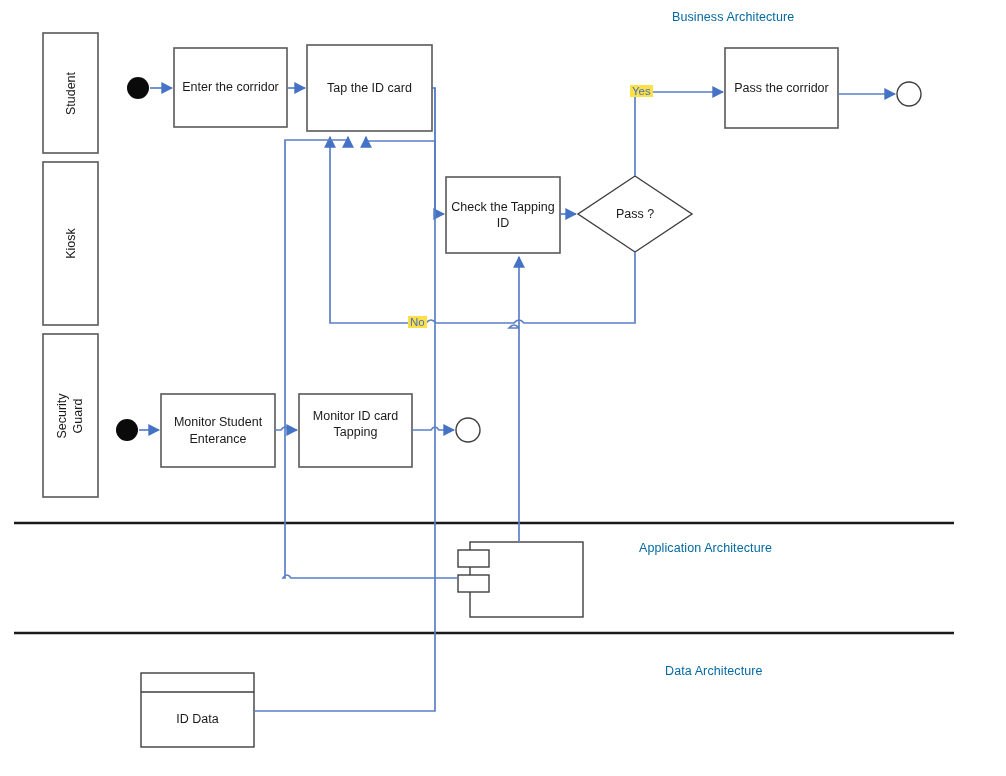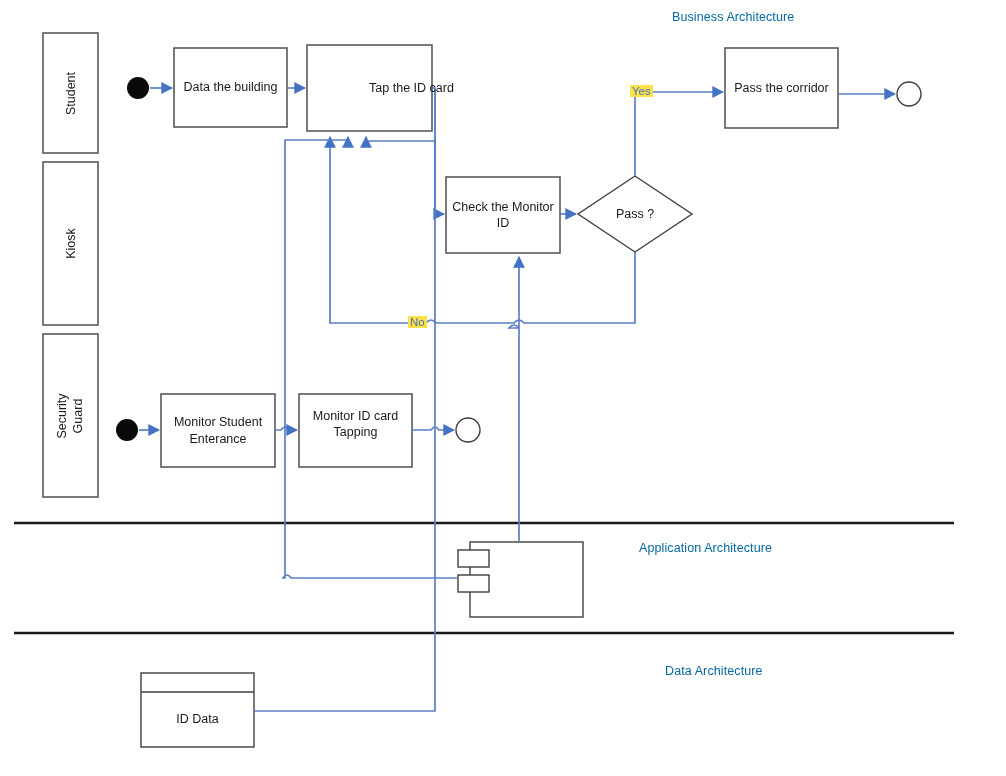--- a/index.html
+++ b/index.html
@@ -148,25 +148,25 @@
 
   <div class="layer-title" style="left:672px; top:10px;">Business Architecture</div>
   <div class="layer-title" style="left:639px; top:541px;">Application Architecture</div>
   <div class="layer-title" style="left:665px; top:664px;">Data Architecture</div>
 
   <div class="lane-label" style="left:40.5px; top:86px; width:60px; height:15px; transform:rotate(-90deg);">Student</div>
   <div class="lane-label" style="left:40.5px; top:236px; width:60px; height:15px; transform:rotate(-90deg);">Kiosk</div>
   <div class="lane-label" style="left:30.5px; top:400px; width:80px; height:32px; transform:rotate(-90deg); white-space:pre-line;">Security
 Guard</div>
 
-  <div class="node-label" style="left:174px; top:48px; width:113px; height:79px;">Data the building</div>
+  <div class="node-label" style="left:174px; top:48px; width:113px; height:79px;">Enter the corridor</div>
 
-  <div class="node-label" style="left:307px; top:45px; width:125px; height:86px;padding-left:42px;">Tap the ID card</div>
+  <div class="node-label" style="left:307px; top:45px; width:125px; height:86px;">Tap the ID card</div>
 
-  <div class="node-label" style="left:446px; top:177px; width:114px; height:76px; white-space:pre-line;">Check the Monitor
+  <div class="node-label" style="left:446px; top:177px; width:114px; height:76px; white-space:pre-line;">Check the Tapping
 ID</div>
 
   <div class="node-label" style="left:578px; top:176px; width:114px; height:76px;">Pass ?</div>
 
   <div class="node-label" style="left:725px; top:48px; width:113px; height:80px;">Pass the corridor</div>
 
   <div class="node-label" style="left:161px; top:394px; width:114px; height:73px; white-space:pre-line;">Monitor Student
 Enterance</div>
 
   <div class="node-label" style="left:299px; top:394px; width:113px; height:60px; white-space:pre-line;">Monitor ID card

